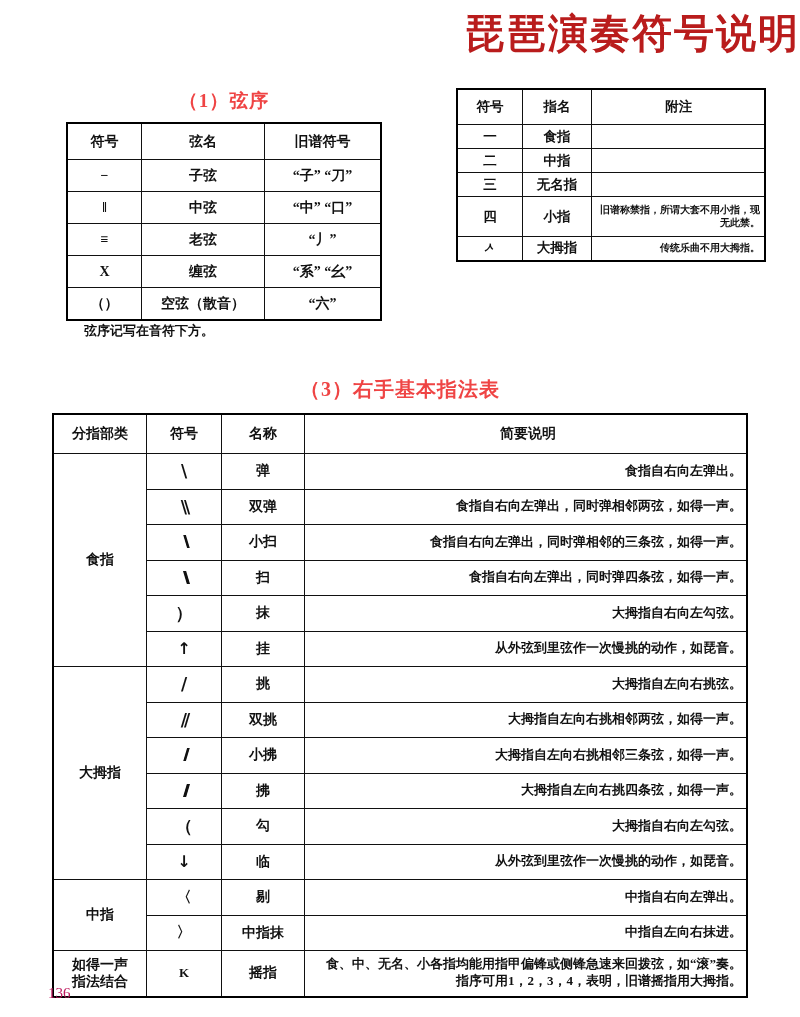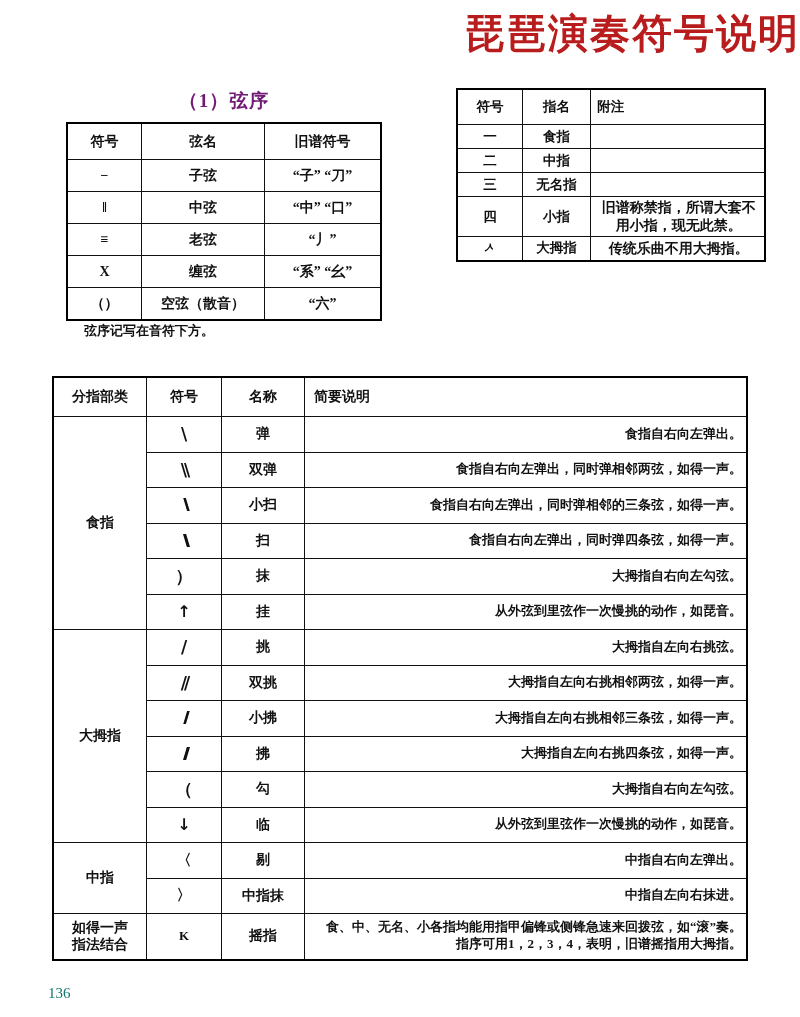--- a/index.html
+++ b/index.html
@@ -22,21 +22,21 @@
     letter-spacing:2px;
     color:#b91c1c;
   }
 
   .sec-title{
     font-family:"Liberation Serif","DejaVu Serif",serif;
     font-weight:bold;
     font-size:19px;
     text-align:center;
     letter-spacing:1px;
-    color:#701a75;
+    color:#ef4444;
   }
 
   .caption{
     font-family:"Liberation Serif","DejaVu Serif",serif;
     font-weight:bold;
     font-size:13px;
     color:#111;
   }
 
   table.tbl{
@@ -64,21 +64,21 @@
   .sym{font-family:"DejaVu Sans","Liberation Sans",sans-serif;font-weight:bold;font-size:15px;letter-spacing:0px;}
   .oldsym{font-family:"Liberation Serif","DejaVu Serif",serif;font-weight:bold;font-size:13px;}
   #cap1{position:absolute;left:84px;top:322px;}
 
   
   #sec2{position:absolute;left:456px;top:88px;width:310px;}
   #sec2 .sec-title{margin-bottom:8px;}
   #t2 td{font-size:13.5px;vertical-align:middle;}
   #t2 .c0{width:62px;text-align:center;}
   #t2 .c1{width:66px;text-align:center;}
-  #t2 .c2{width:182px;text-align:center;padding-left:6px;line-height:1.22;font-size:14px;}
+  #t2 .c2{width:182px;text-align:right;padding-left:6px;line-height:1.22;font-size:10px;}
   #t2 .hd{height:30px;text-align:center;font-size:13.5px;}
   #t2 .r{height:24px;}
   #t2 .rtall{height:40px;}
   .numsym{font-family:"Liberation Serif","DejaVu Serif",serif;font-weight:bold;font-size:13px;}
   #cap2{position:absolute;left:482px;top:336px;}
 
   
   #sec3{position:absolute;left:52px;top:376px;width:696px;}
   #sec3 .sec-title{font-size:20px;margin-bottom:10px;}
   #t3 td{vertical-align:middle;font-size:13px;}
@@ -95,21 +95,21 @@
   .slash3{font-size:15px;letter-spacing:-5px;}
   .slash4{font-size:15px;letter-spacing:-5px;}
   .arrow{font-size:16px;}
   .paren{font-size:17px;}
   .kk{font-family:"Liberation Serif","DejaVu Serif",serif;font-weight:bold;font-size:13px;}
   .curve{font-size:15px;}
 
   #pageno{
     position:absolute;left:48px;top:985px;
     font-family:"Liberation Serif","DejaVu Serif",serif;
-    font-size:15px;color:#0f766e;
+    font-size:15px;color:#be185d;
   }
 </style>
 </head>
 <body>
 
 <div class="page">
 
   <div class="doc-title">琵琶演奏符号说明</div>
 
   <div id="sec1">
@@ -150,21 +150,21 @@
     </table>
   </div>
   <div id="cap1" class="caption">弦序记写在音符下方。</div>
 
   <div id="sec2">
     <table class="tbl outer" id="t2">
       <tbody>
         <tr>
           <td class="c0 hd">符号</td>
           <td class="c1 hd">指名</td>
-          <td class="c2 hd" style="text-align:left">附注</td>
+          <td class="c2 hd" style="text-align:center">附注</td>
         </tr>
         <tr class="r">
           <td class="c0 numsym">一</td>
           <td class="c1">食指</td>
           <td class="c2"></td>
         </tr>
         <tr class="r">
           <td class="c0 numsym">二</td>
           <td class="c1">中指</td>
           <td class="c2"></td>
@@ -182,27 +182,28 @@
         <tr class="r">
           <td class="c0 numsym">ᄼ</td>
           <td class="c1">大拇指</td>
           <td class="c2">传统乐曲不用大拇指。</td>
         </tr>
       </tbody>
     </table>
   </div>
 
   <div id="sec3">
+    <div class="sec-title">（3）右手基本指法表</div>
     <table class="tbl outer" id="t3">
       <tbody>
         <tr>
           <td class="cA hd">分指部类</td>
           <td class="cB hd">符号</td>
           <td class="cC hd">名称</td>
-          <td class="cD hd" style="text-align:left">简要说明</td>
+          <td class="cD hd" style="text-align:center">简要说明</td>
         </tr>
 
         <tr class="row">
           <td class="cA" rowspan="6">食指</td>
           <td class="cB"><span class="g slash1">\</span></td>
           <td class="cC">弹</td>
           <td class="cD">食指自右向左弹出。</td>
         </tr>
         <tr class="row">
           <td class="cB"><span class="g slash2">\\</span></td>

